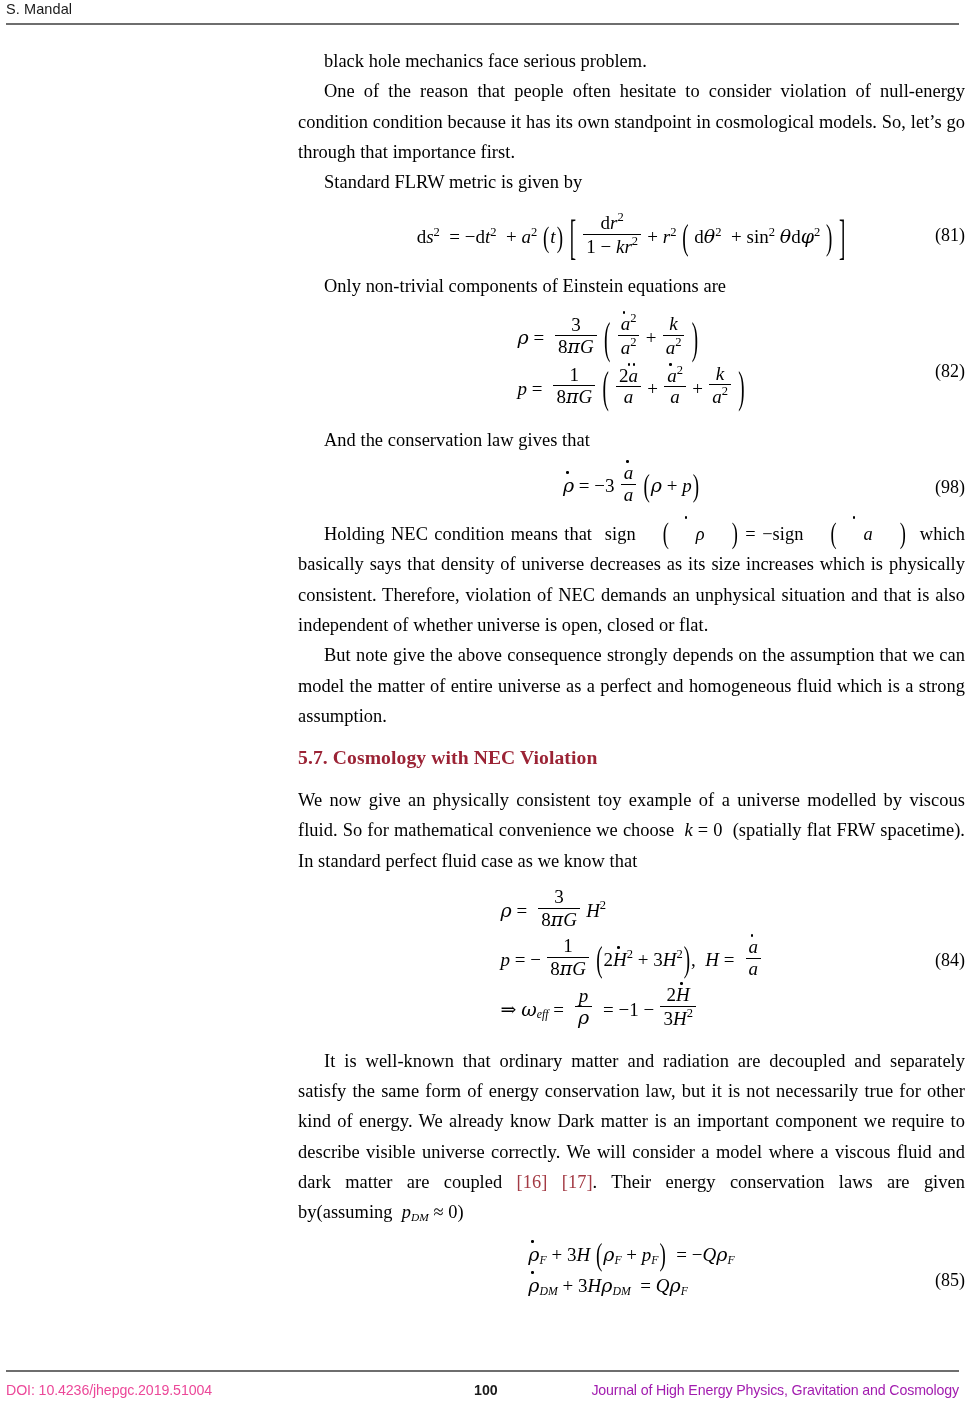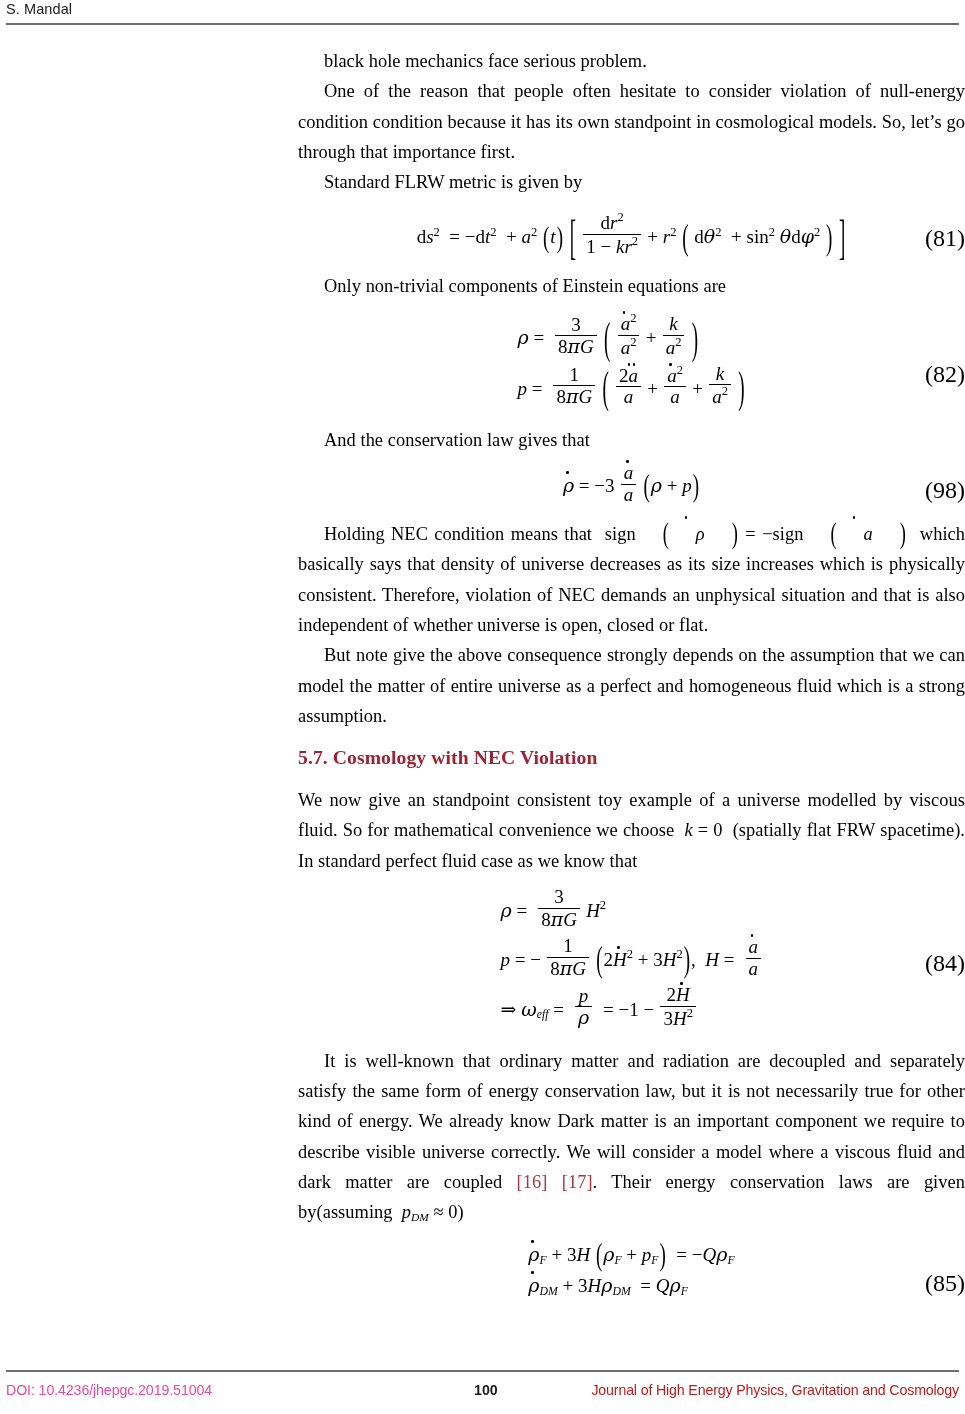--- a/index.html
+++ b/index.html
@@ -165,21 +165,21 @@
   .eqrow {
     position: relative;
     width: 667px;
     text-align: center;
   }
   .eqnum {
     position: absolute;
     right: 0;
     font-family: "Liberation Serif", "DejaVu Serif", serif;
     font-style: normal;
-    font-size: 24px;
+    font-size: 18px;
   }
   .eqbody {
     display: inline-block;
     text-align: center;
     font-size: 19px;
   }
   .eqline { padding: 3px 0; }
   .eqline.left { text-align: left; }
 
   
@@ -215,21 +215,21 @@
     font-size: 14.2px;
     font-weight: bold;
     color: #1a1a1a;
   }
   .footer-journal {
     position: absolute;
     right: 6px;
     top: 22px;
     font-family: "Liberation Sans", "DejaVu Sans", sans-serif;
     font-size: 14.2px;
-    color: #b91c1c;
+    color: #a21caf;
     letter-spacing: -0.15px;
   }
 </style>
 </head>
 <body>
 
 <div class="page">
 
   <div class="header">
     <div class="header-author">S. Mandal</div>
@@ -343,21 +343,21 @@
     <p class="body-text indent"><span>Holding NEC condition means that</span>&nbsp;&nbsp;<span class="imath"><span class="up">sign</span><span class="dl" style="--s:1.55">(</span><span class="dot"><span class="gk">ρ</span></span><span class="dl" style="--s:1.55">)</span><span class="up">&nbsp;=&nbsp;−sign</span><span class="dl" style="--s:1.55">(</span><span class="dot">a</span><span class="dl" style="--s:1.55">)</span></span>&nbsp;&nbsp;<span>which basically says that density of universe decreases as its size increases which is physically consistent. Therefore, violation of NEC demands an unphysical situation and that is also independent of whether universe is open, closed or flat.</span></p>
 
     <p class="body-text indent">But note give the above consequence strongly depends on the assumption that we can model the matter of entire universe as a perfect and homogeneous fluid which is a strong assumption.</p>
 
     <div class="gap-md"></div>
 
     <h2 class="section-head">5.7. Cosmology with NEC Violation</h2>
 
     <div class="gap-md"></div>
 
-    <p class="body-text"><span>We now give an standpoint consistent toy example of a universe modelled by viscous fluid. So for mathematical convenience we choose</span>&nbsp;&nbsp;<span class="imath">k<span class="up">&nbsp;=&nbsp;0</span></span>&nbsp;&nbsp;<span>(spatially flat FRW spacetime). In standard perfect fluid case as we know that</span></p>
+    <p class="body-text"><span>We now give an physically consistent toy example of a universe modelled by viscous fluid. So for mathematical convenience we choose</span>&nbsp;&nbsp;<span class="imath">k<span class="up">&nbsp;=&nbsp;0</span></span>&nbsp;&nbsp;<span>(spatially flat FRW spacetime). In standard perfect fluid case as we know that</span></p>
 
     <div class="gap-sm"></div>
 
     <div class="eqrow">
       <span class="eqnum" style="top:66px;">(84)</span>
       <span class="eqbody">
         <div class="eqline left math">
           <span class="gk">ρ</span><span class="up">&nbsp;=&nbsp;</span>
           <span class="frac">
             <span class="num"><span class="up">3</span></span>

